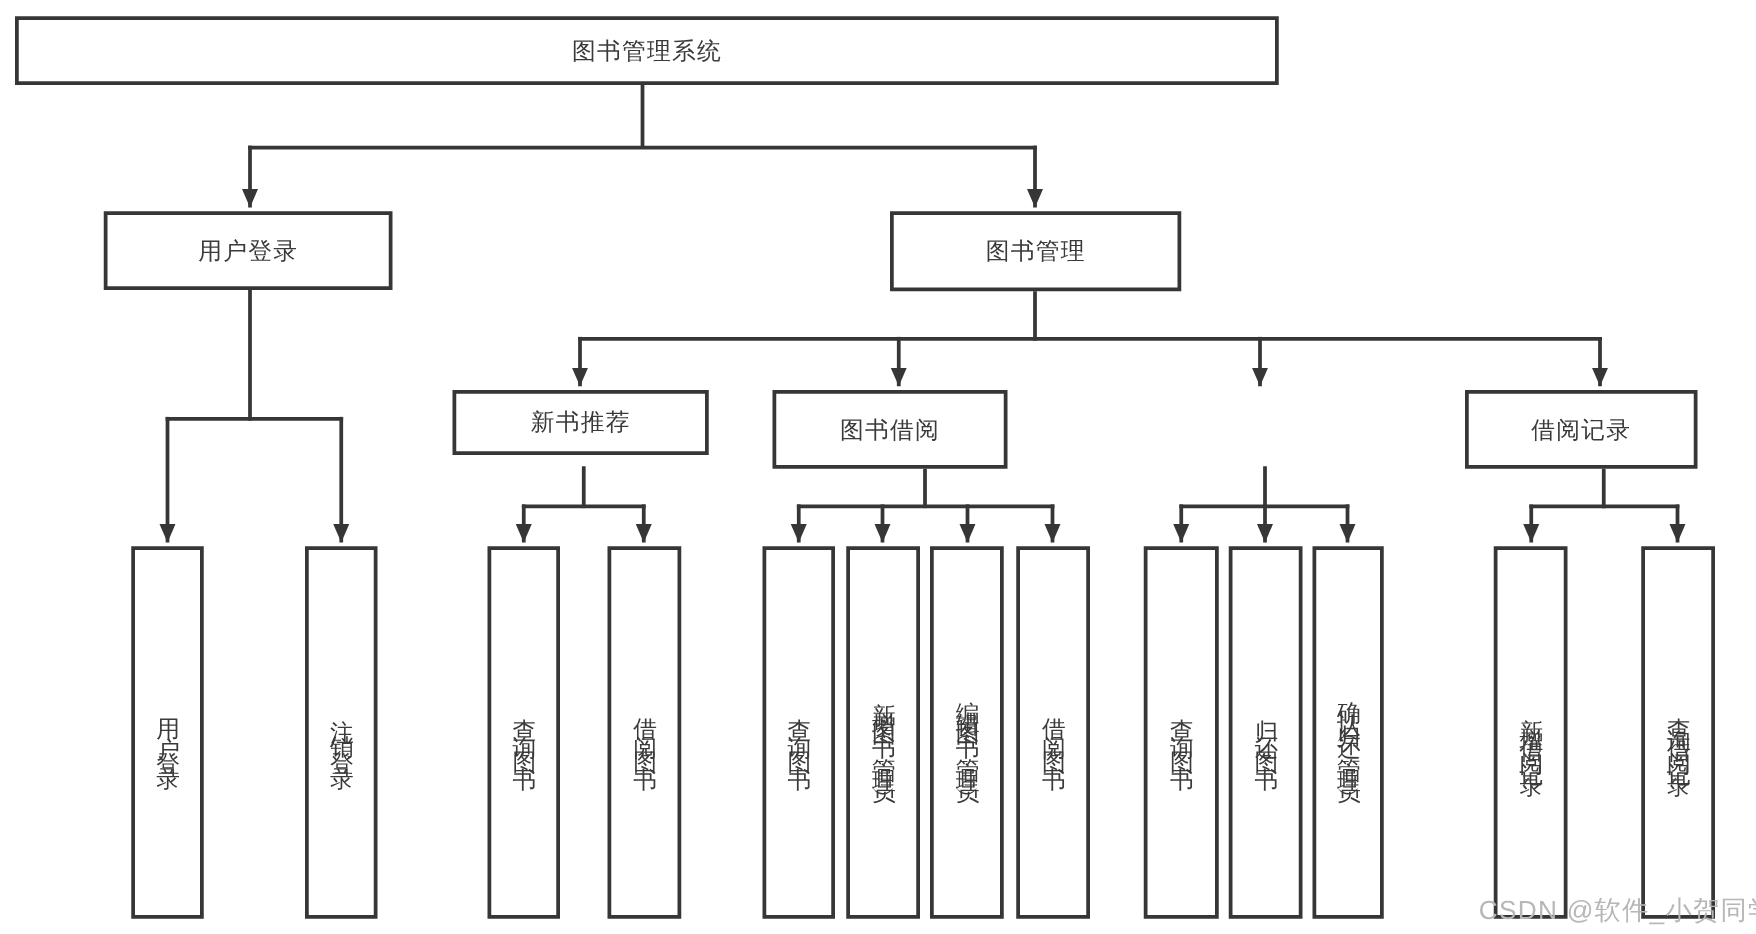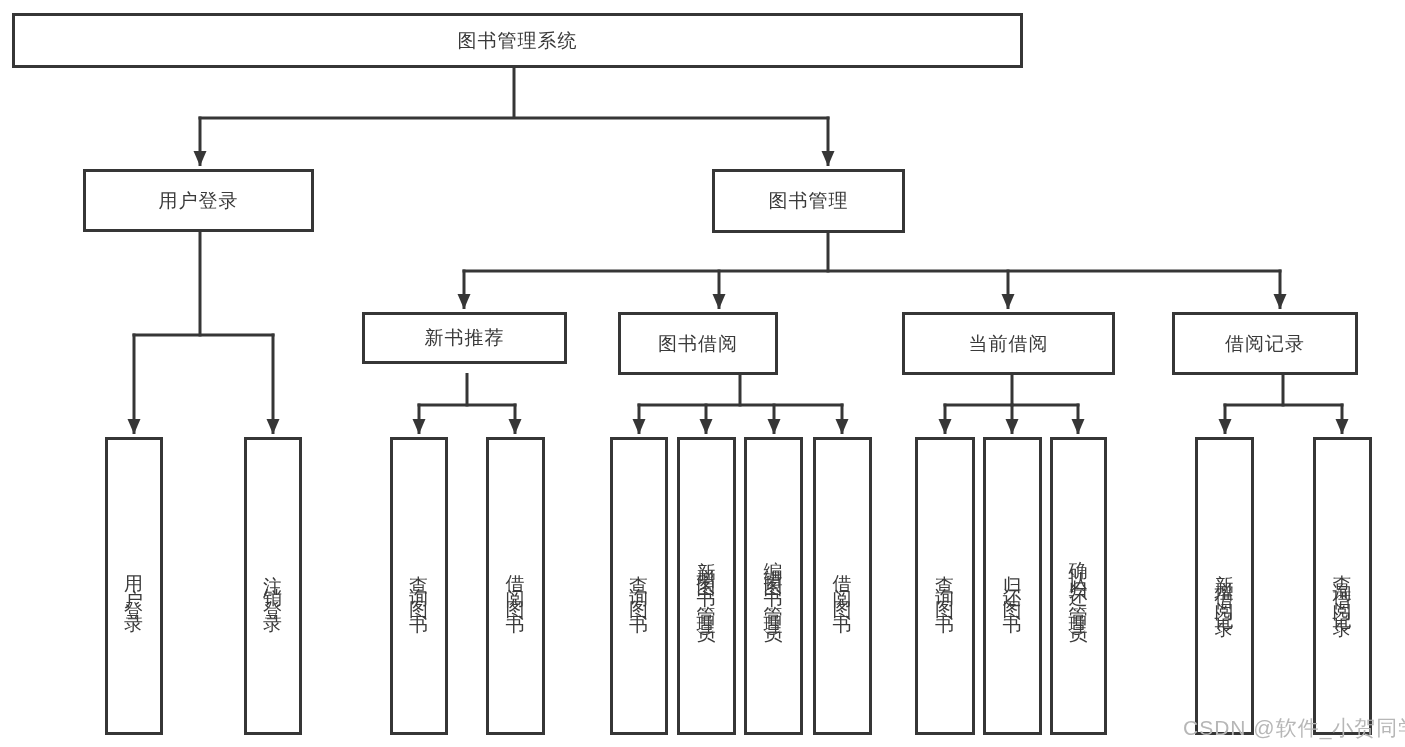--- a/index.html
+++ b/index.html
@@ -14,23 +14,23 @@
     font-size:19px;letter-spacing:1px;color:#3a3a3a;z-index:2;
   }
   .vtext{
     writing-mode:vertical-rl;text-orientation:mixed;
     letter-spacing:13px;line-height:1;white-space:nowrap;
   }
   .vtext.tight{letter-spacing:9px;}
   
   .n-root          {left:12px;  top:13px;  width:1011px;height:55px;}
   .n-user-login    {left:83px;  top:169px; width:231px; height:63px;}
-  .n-book-mgmt     {left:712px; top:169px; width:193px; height:64px;}
+  .n-book-mgmt     {left:712px; top:169px; width:233px; height:64px;}
   .n-new-book-rec  {left:362px; top:312px; width:205px; height:52px;}
-  .n-book-borrow   {left:618px; top:312px; width:160px; height:63px;}
+  .n-book-borrow   {left:618px; top:312px; width:188px; height:63px;}
   .n-current-borrow{left:902px; top:312px; width:213px; height:63px;}
   .n-borrow-record {left:1172px;top:312px; width:186px; height:63px;}
   .leaf{top:437px;height:298px;}
   .l-user-login   {left:105px; width:58px;}
   .l-logout       {left:244px; width:58px;}
   .l-query-book-1 {left:390px; width:58px;}
   .l-borrow-book-1{left:486px; width:59px;}
   .l-query-book-2 {left:610px; width:58px;}
   .l-add-book     {left:677px; width:59px;}
   .l-edit-book    {left:744px; width:59px;}
@@ -110,23 +110,20 @@
   <div class="node n-book-mgmt">
     <span>图书管理</span>
   </div>
 
   <div class="node n-new-book-rec">
     <span>新书推荐</span>
   </div>
   <div class="node n-book-borrow">
     <span>图书借阅</span>
   </div>
-  <div class="node n-current-borrow">
-    <span>当前借阅</span>
-  </div>
   <div class="node n-borrow-record">
     <span>借阅记录</span>
   </div>
 
   <div class="node leaf l-user-login">
     <span class="vtext">用户登录</span>
   </div>
   <div class="node leaf l-logout">
     <span class="vtext">注销登录</span>
   </div>

